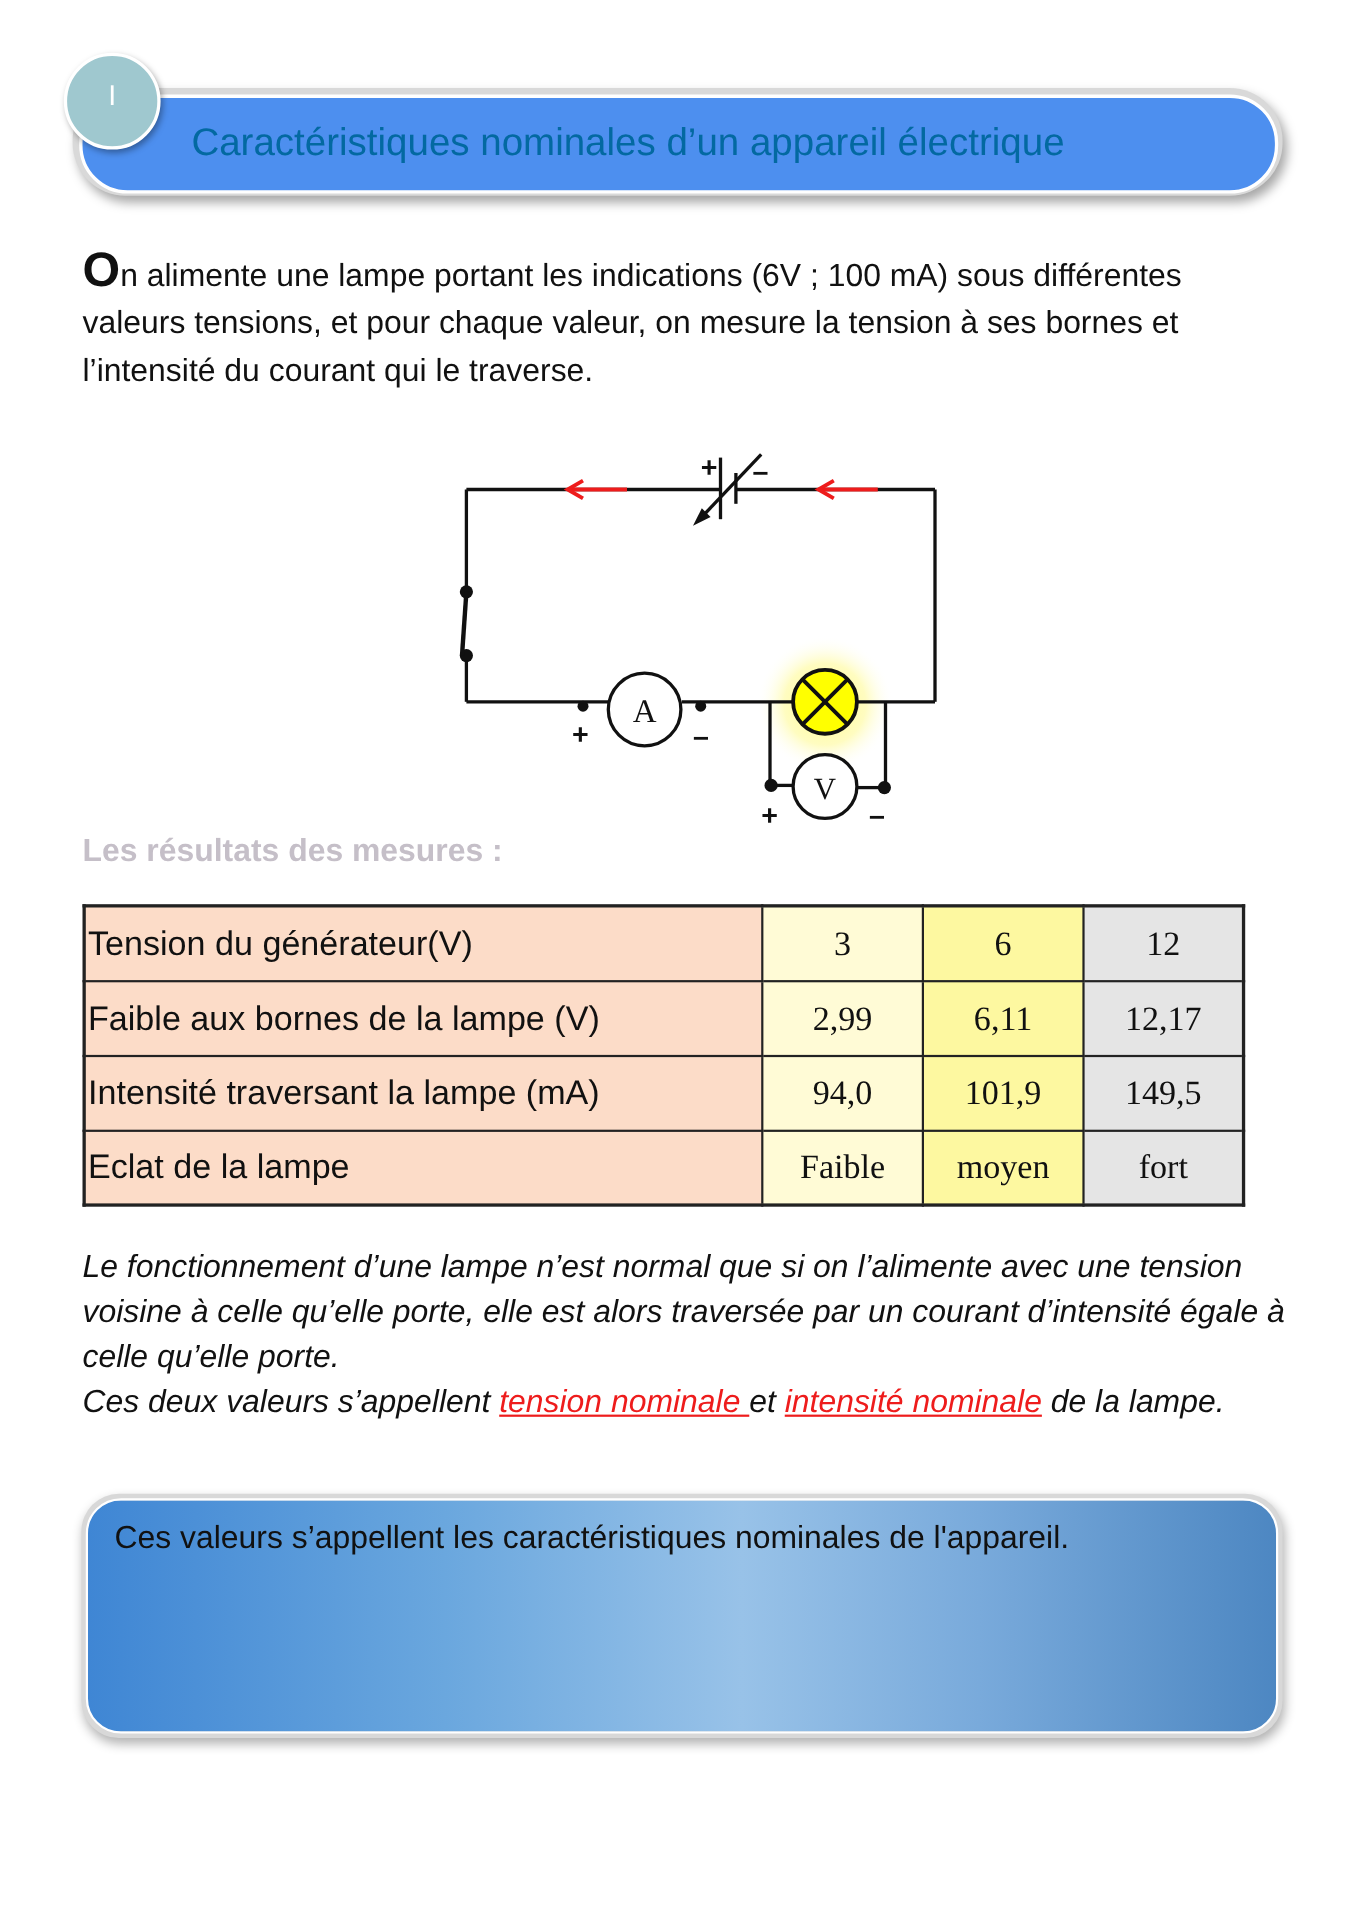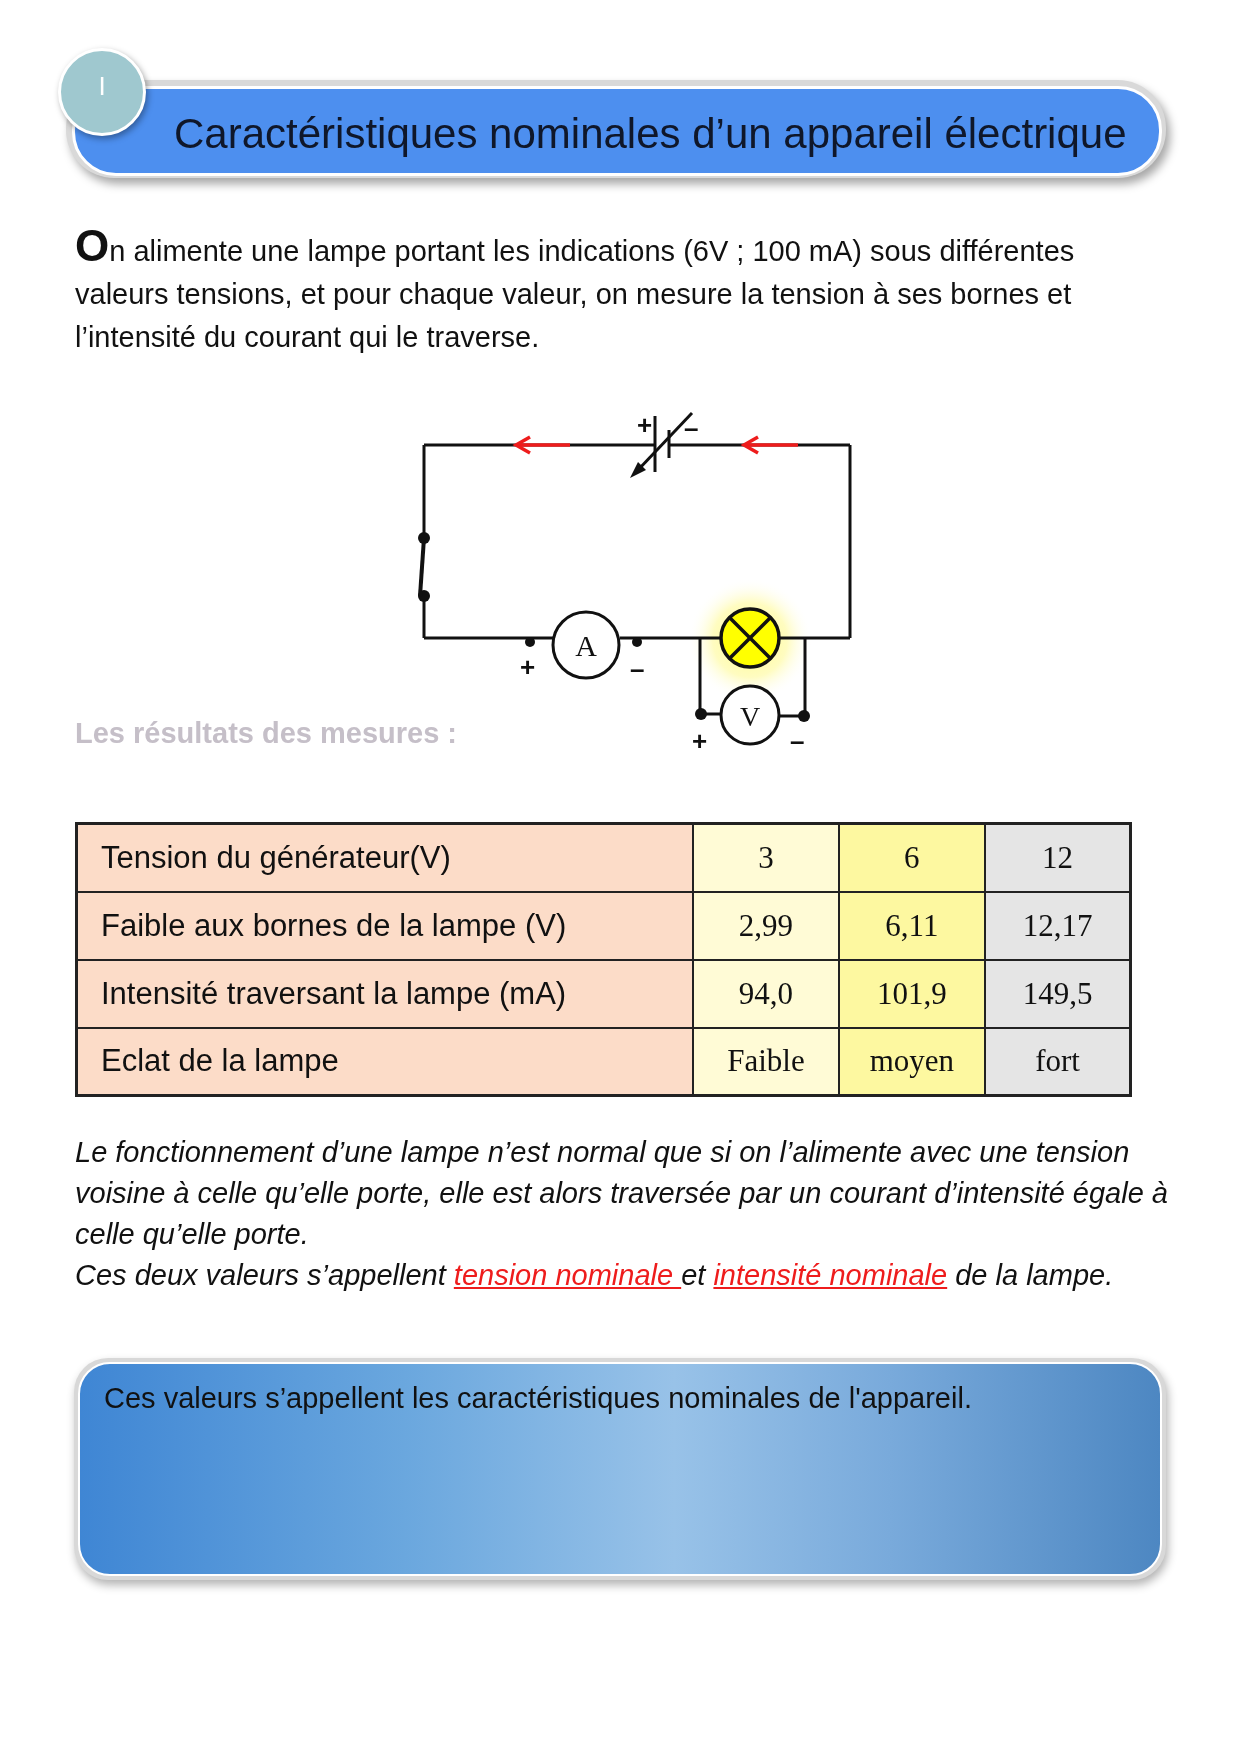--- a/index.html
+++ b/index.html
@@ -11,56 +11,56 @@
     position: absolute; left: 66px; top: 80px; width: 1100px; height: 98px;
     border-radius: 48px; background: #d9d9d9;
     box-shadow: 4px 6px 10px rgba(0,0,0,0.35);
   }
   .banner {
     position: absolute; left: 72px; top: 86px; width: 1090px; height: 90px;
     border-radius: 44px; background: #4d8fef; border: 3px solid #ffffff;
     box-sizing: border-box;
   }
   .banner-title {
-    position: absolute; left: 174px; top: 110px; font-size: 42px; color: #0f172a;
+    position: absolute; left: 174px; top: 110px; font-size: 35px; color: #0369a1;
     white-space: nowrap;
   }
   .badge {
     position: absolute; left: 58px; top: 48px; width: 88px; height: 88px;
     border-radius: 50%; background: #9fc8cf; border: 3px solid #ffffff;
     box-shadow: 2px 3px 6px rgba(0,0,0,0.35); box-sizing: border-box;
     display: flex; align-items: center; justify-content: center;
     color: #ffffff; font-size: 26px; padding-bottom: 12px;
   }
 
   
   .intro {
     position: absolute; left: 75px; top: 224px; width: 1100px;
     font-size: 29px; line-height: 43px;
   }
   .dropcap { font-weight: bold; font-size: 44px; }
 
   .results-label {
-    position: absolute; left: 75px; top: 717px; font-size: 29px;
+    position: absolute; left: 75px; top: 758px; font-size: 29px;
     font-weight: bold; color: #c5bfc8;
   }
 
   
   .circuit { position: absolute; left: 400px; top: 400px; width: 480px; height: 360px; }
 
   
   table.results {
     position: absolute; left: 75px; top: 822px; width: 1057px;
     border-collapse: collapse; border: 3px solid #222;
   }
   table.results td {
     border: 2px solid #222; height: 68px; box-sizing: border-box;
     font-size: 31px;
   }
-  td.rowhead { background: #fcdcc8; width: 615px; padding-left: 23px;
+  td.rowhead { background: #fcdcc8; width: 615px; padding-left: 2px;
                font-family: "Liberation Sans", sans-serif; }
   td.val { text-align: center; font-family: "Liberation Serif", serif; font-size: 30px; }
   td.c1 { background: #fffbd6; width: 145px; }
   td.c2 { background: #fdf8a0; width: 146px; }
   td.c3 { background: #e5e5e5; width: 145px; }
 
   
   .explain {
     position: absolute; left: 75px; top: 1132px; width: 1100px;
     font-size: 29px; line-height: 41px; font-style: italic;

